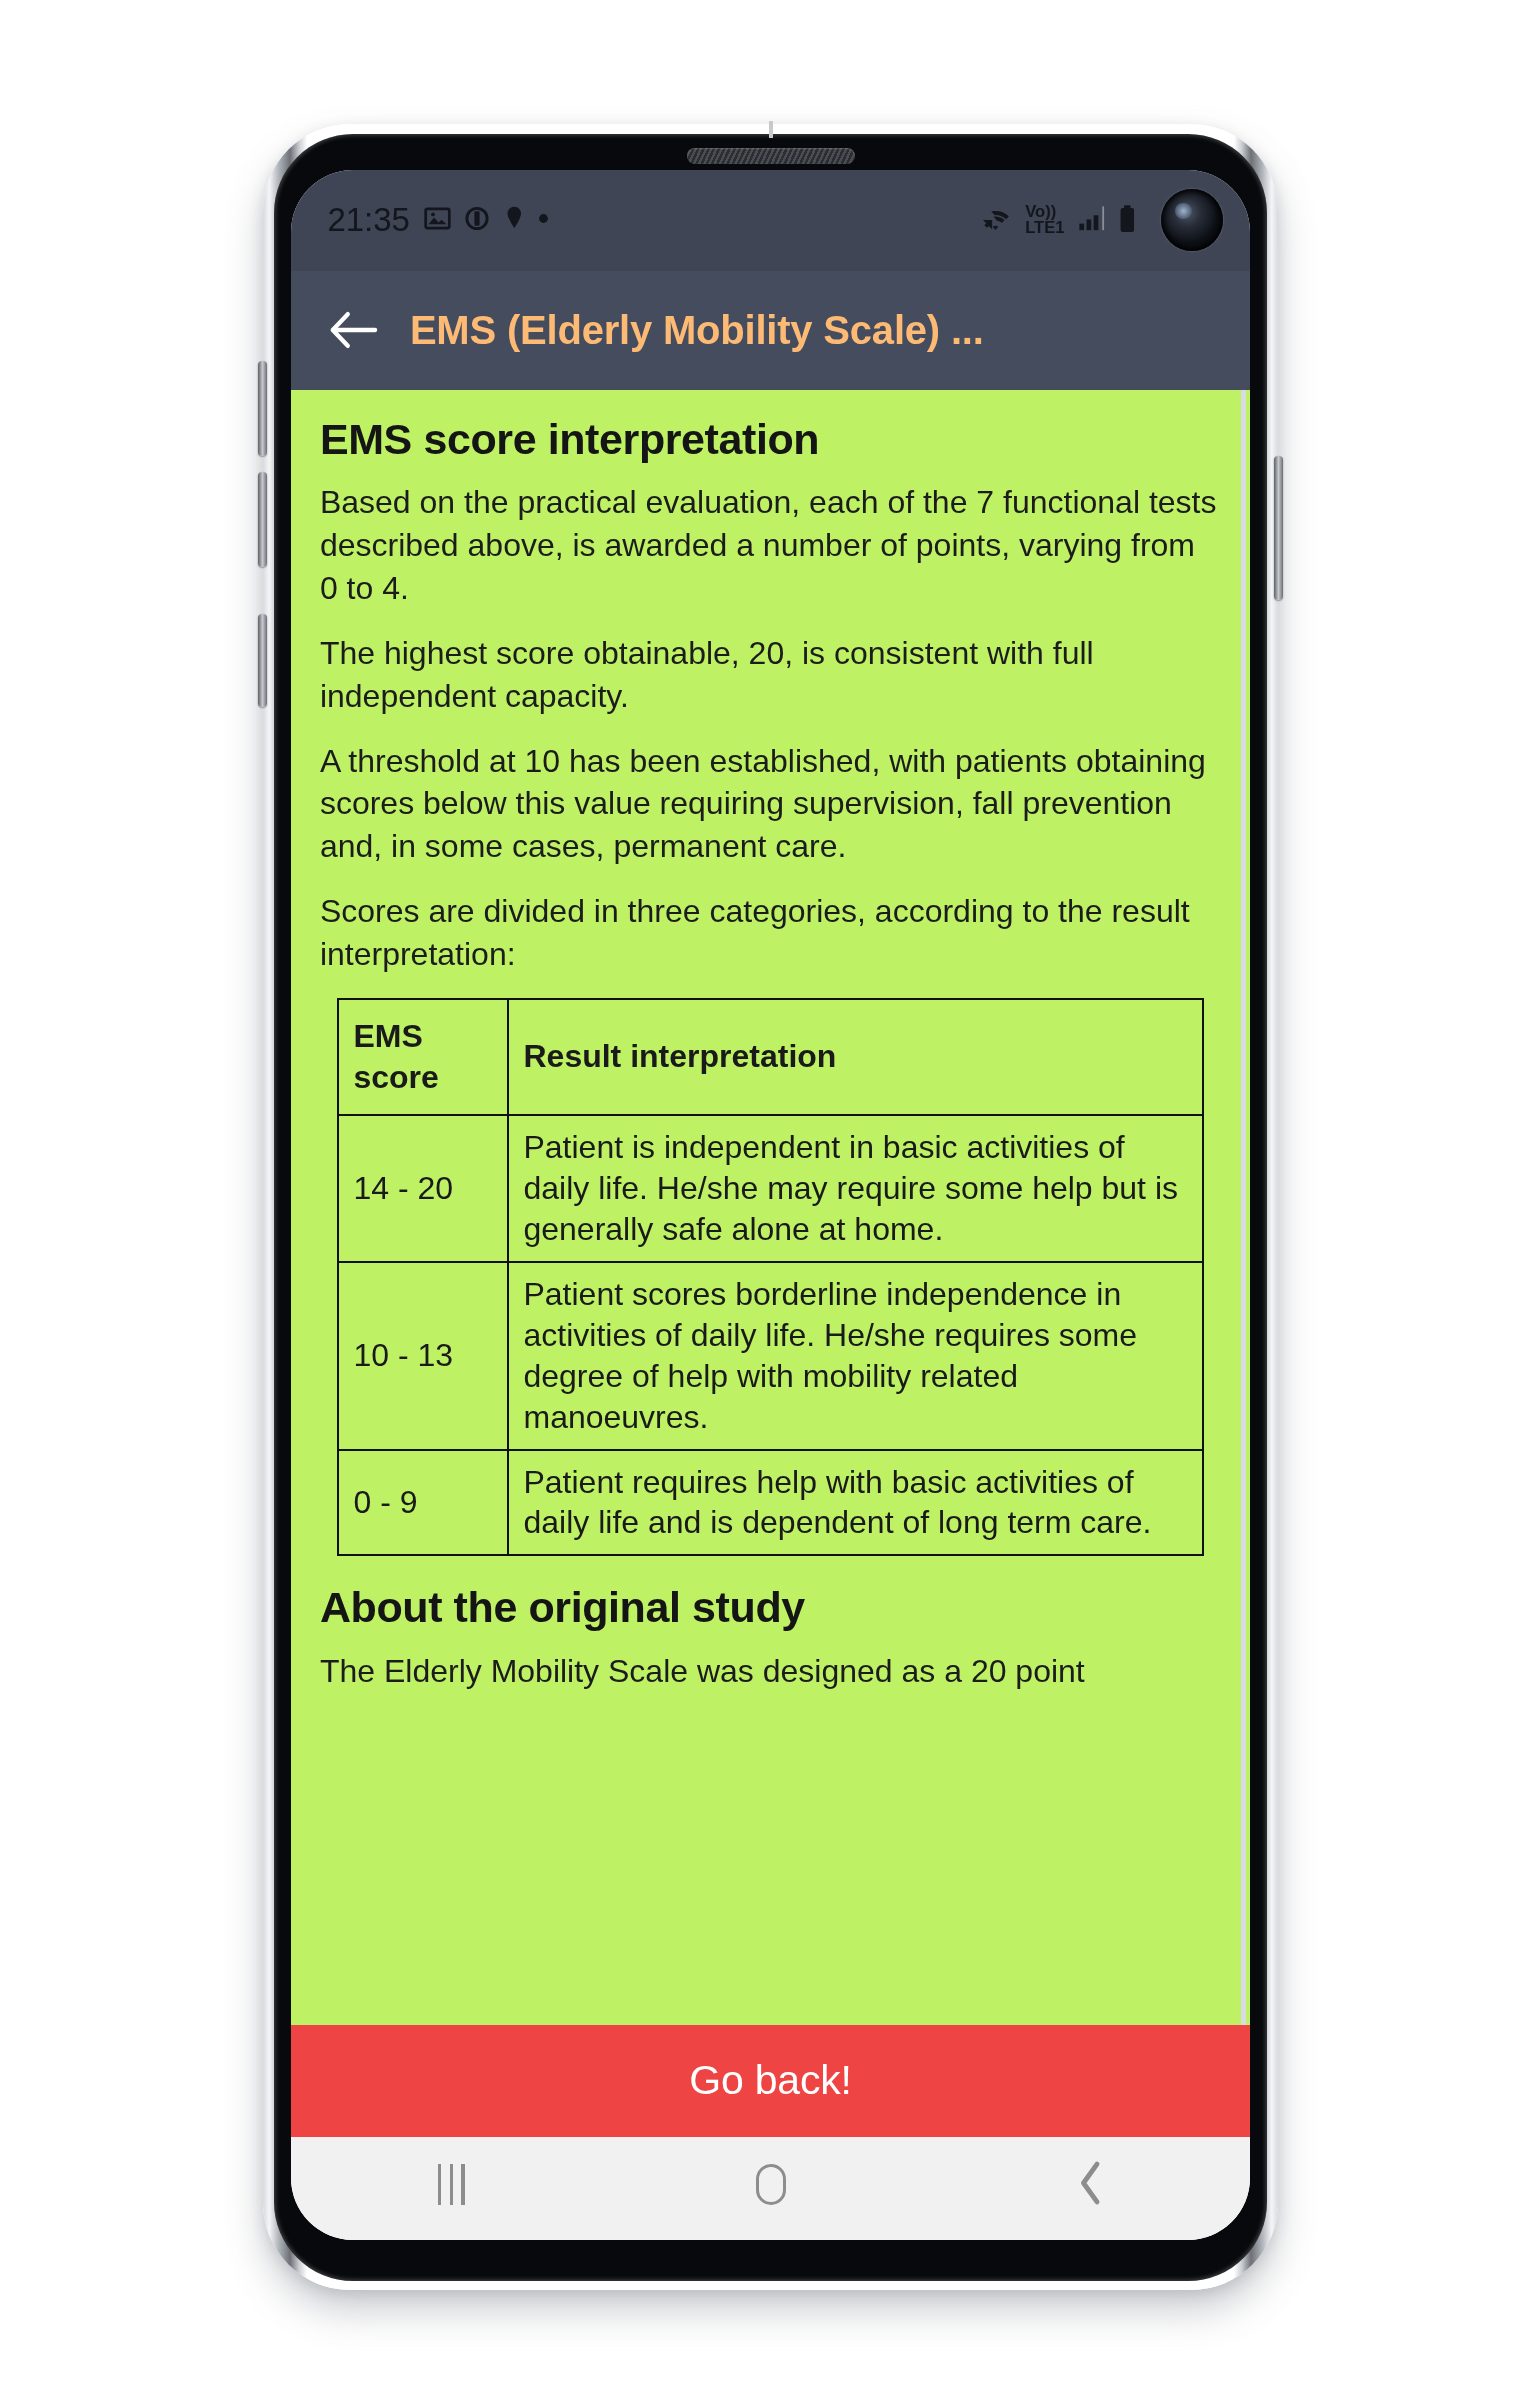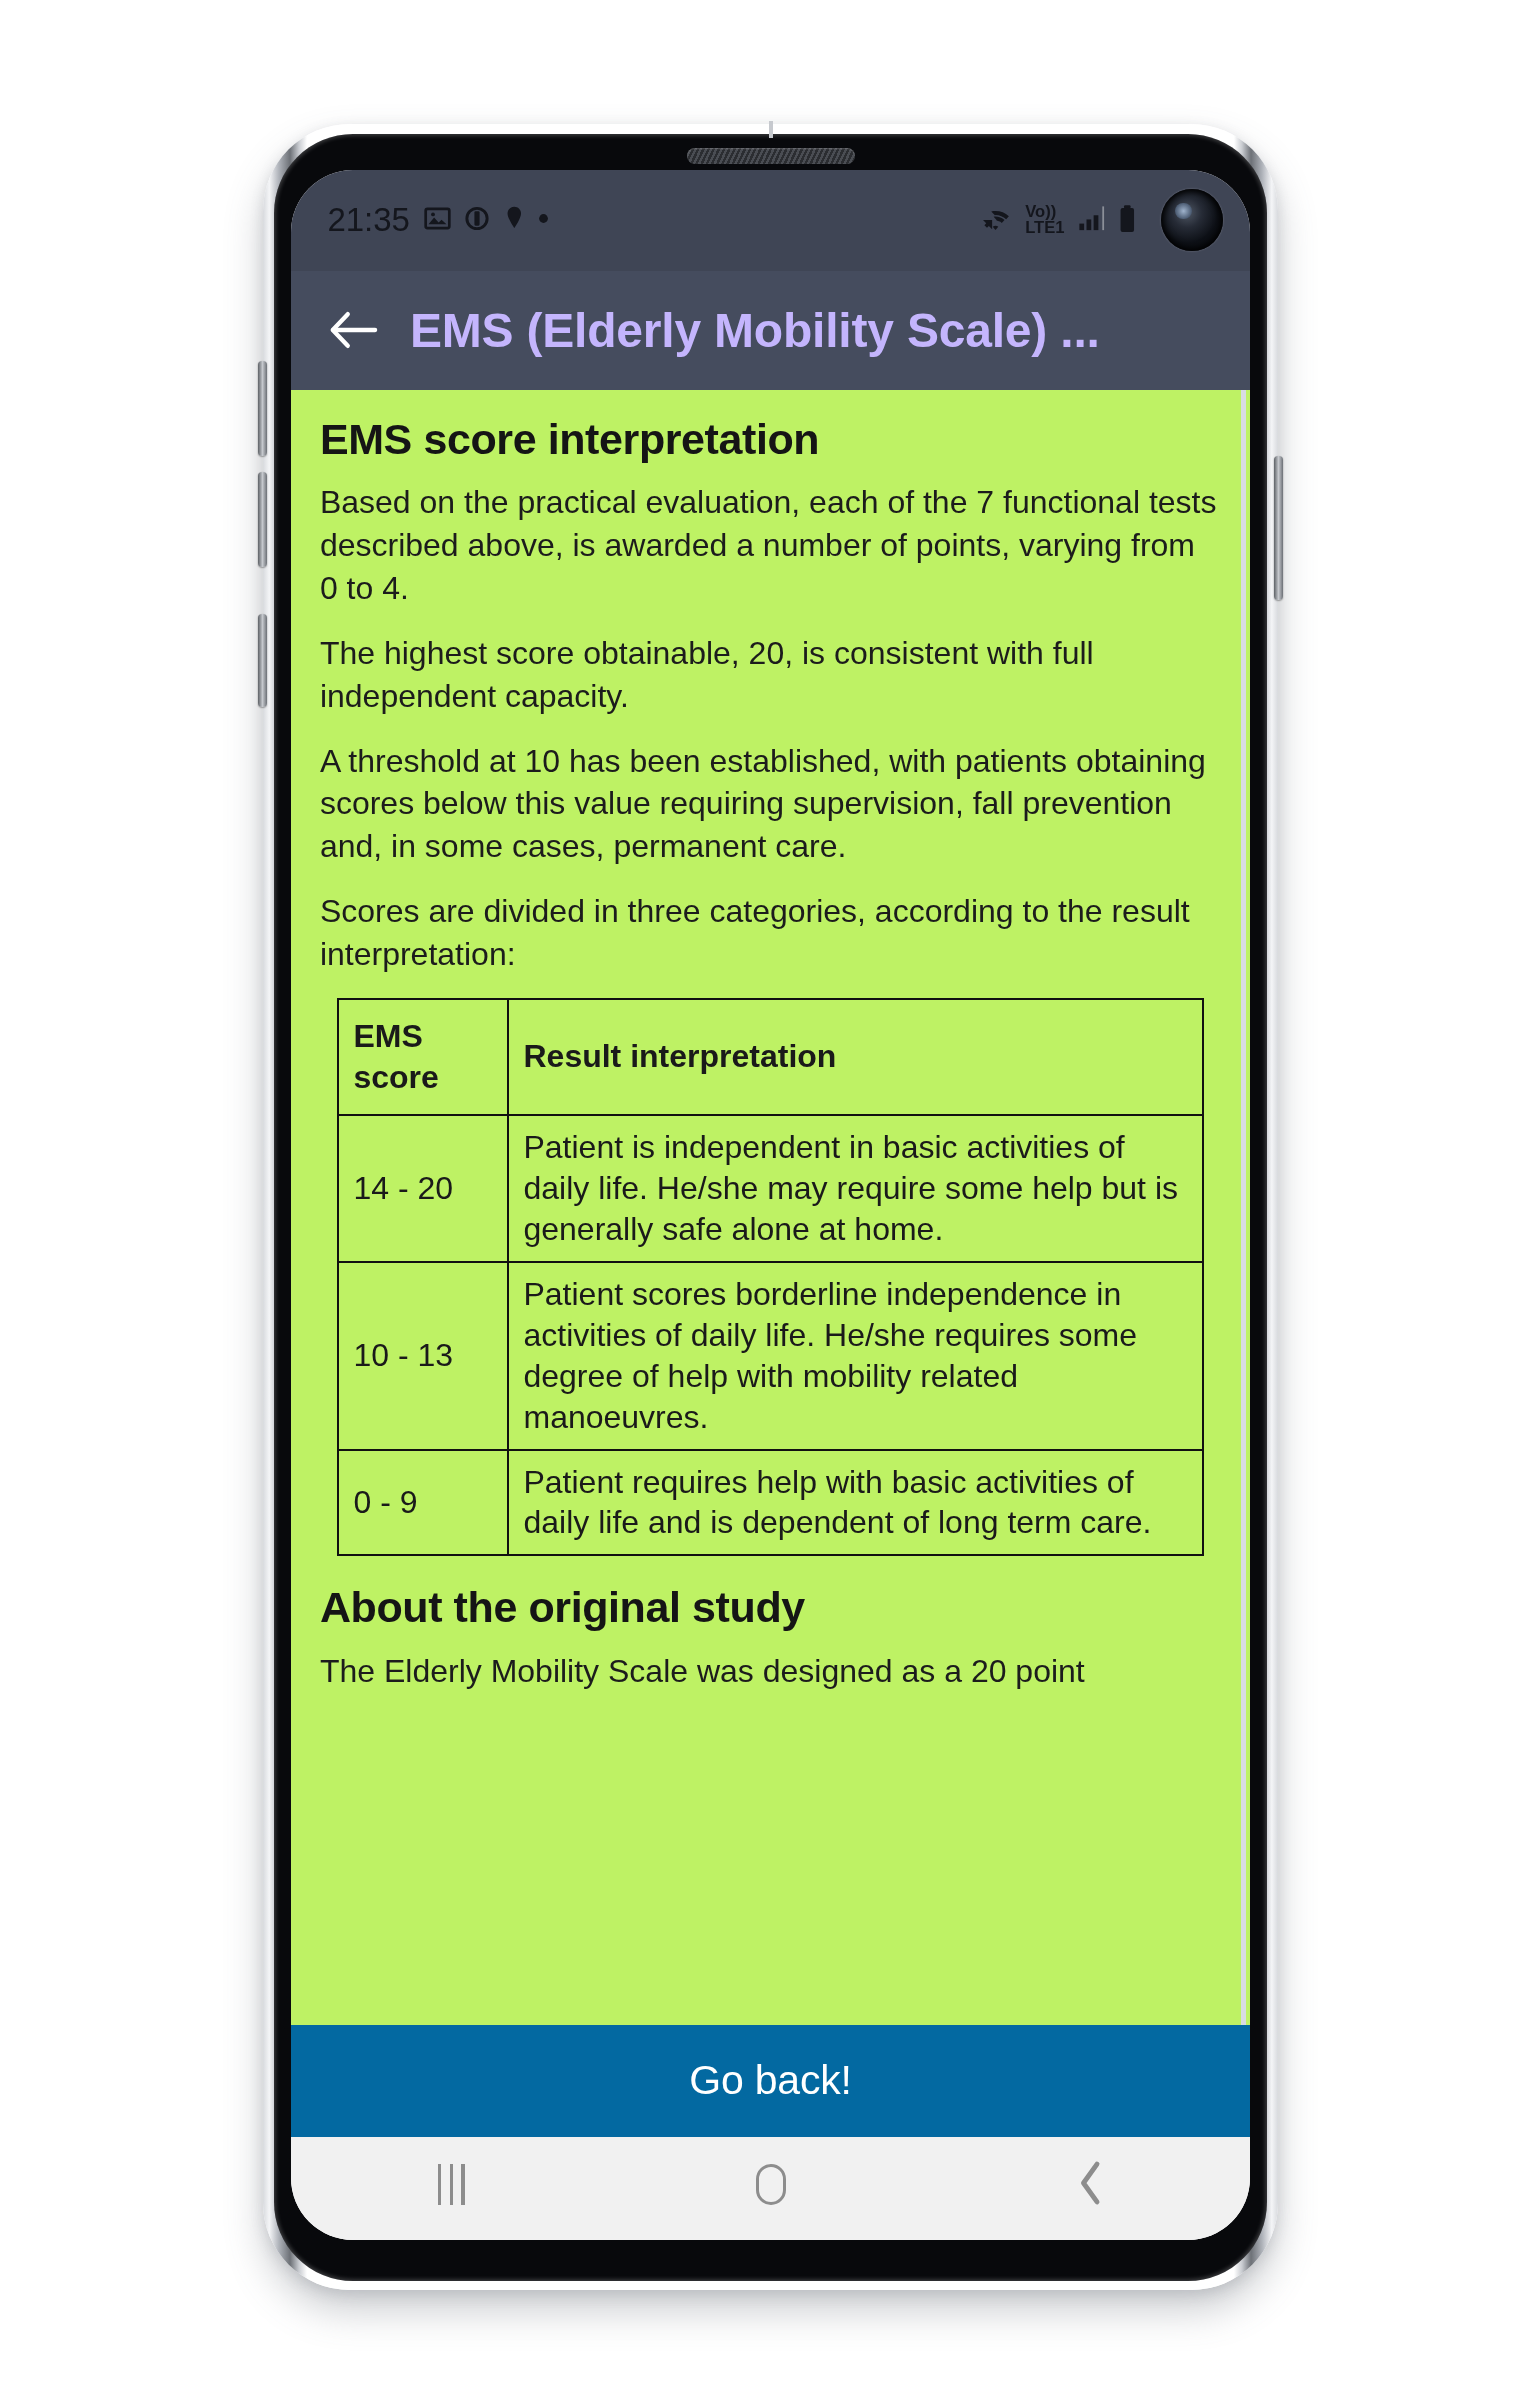--- a/index.html
+++ b/index.html
@@ -165,22 +165,22 @@
   #back-arrow-button {
     width: 68px;
     height: 68px;
     display: flex;
     align-items: center;
     justify-content: center;
     flex: 0 0 auto;
     cursor: pointer;
   }
   #app-bar-title {
-    color: #c4b5fd;
-    font-size: 48px;
+    color: #fdba74;
+    font-size: 40px;
     font-weight: bold;
     white-space: nowrap;
     overflow: hidden;
     text-overflow: clip;
     margin-left: 22px;
     letter-spacing: -0.2px;
   }
 
   
   #content-scroll {
@@ -236,21 +236,21 @@
     font-weight: bold;
     font-size: 32px;
     padding: 16px 14.2px;
   }
   #score-table col.col-score { width: 170px; }
 
   
   #go-back-button {
     flex: 0 0 auto;
     height: 112px;
-    background: #0369a1;
+    background: #ef4444;
     color: #ffffff;
     font-size: 41px;
     display: flex;
     align-items: center;
     justify-content: center;
     cursor: pointer;
     letter-spacing: -0.2px;
   }
 
   

